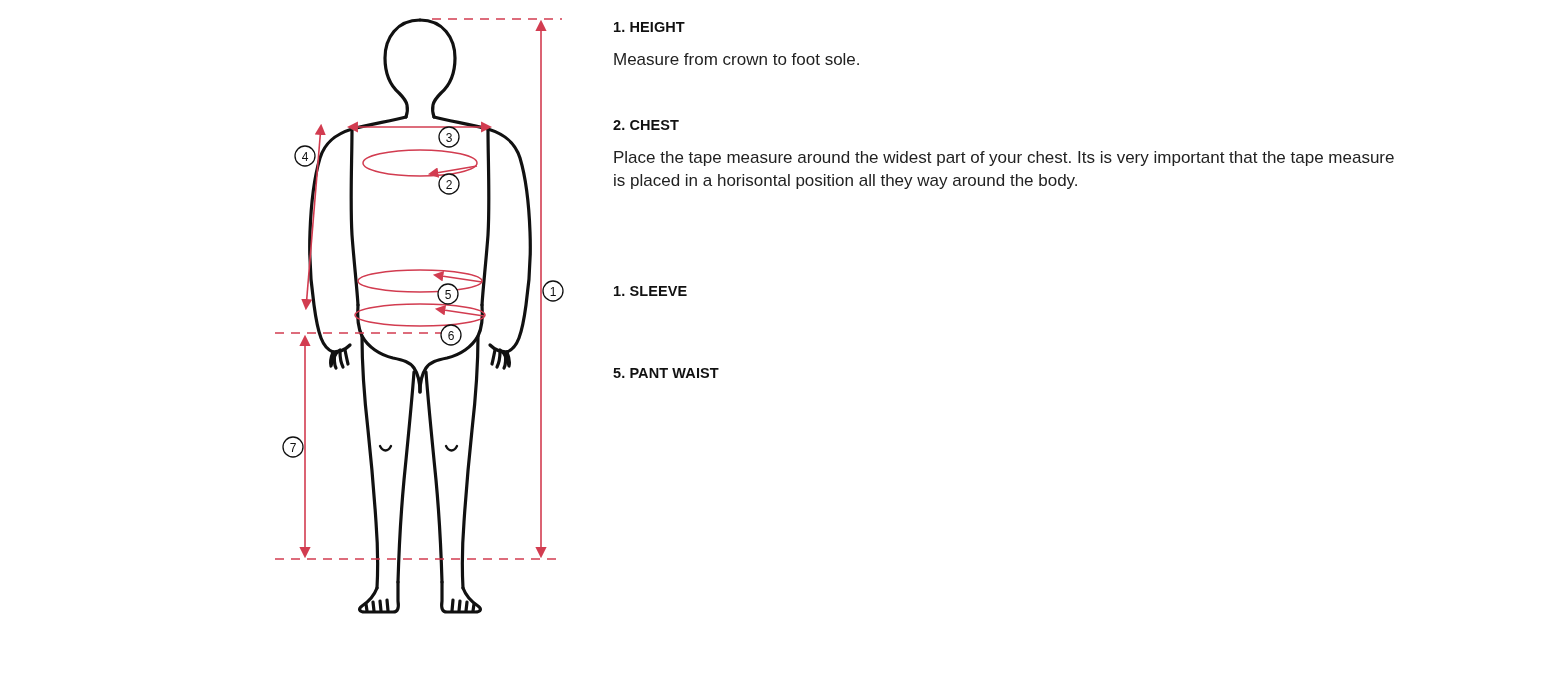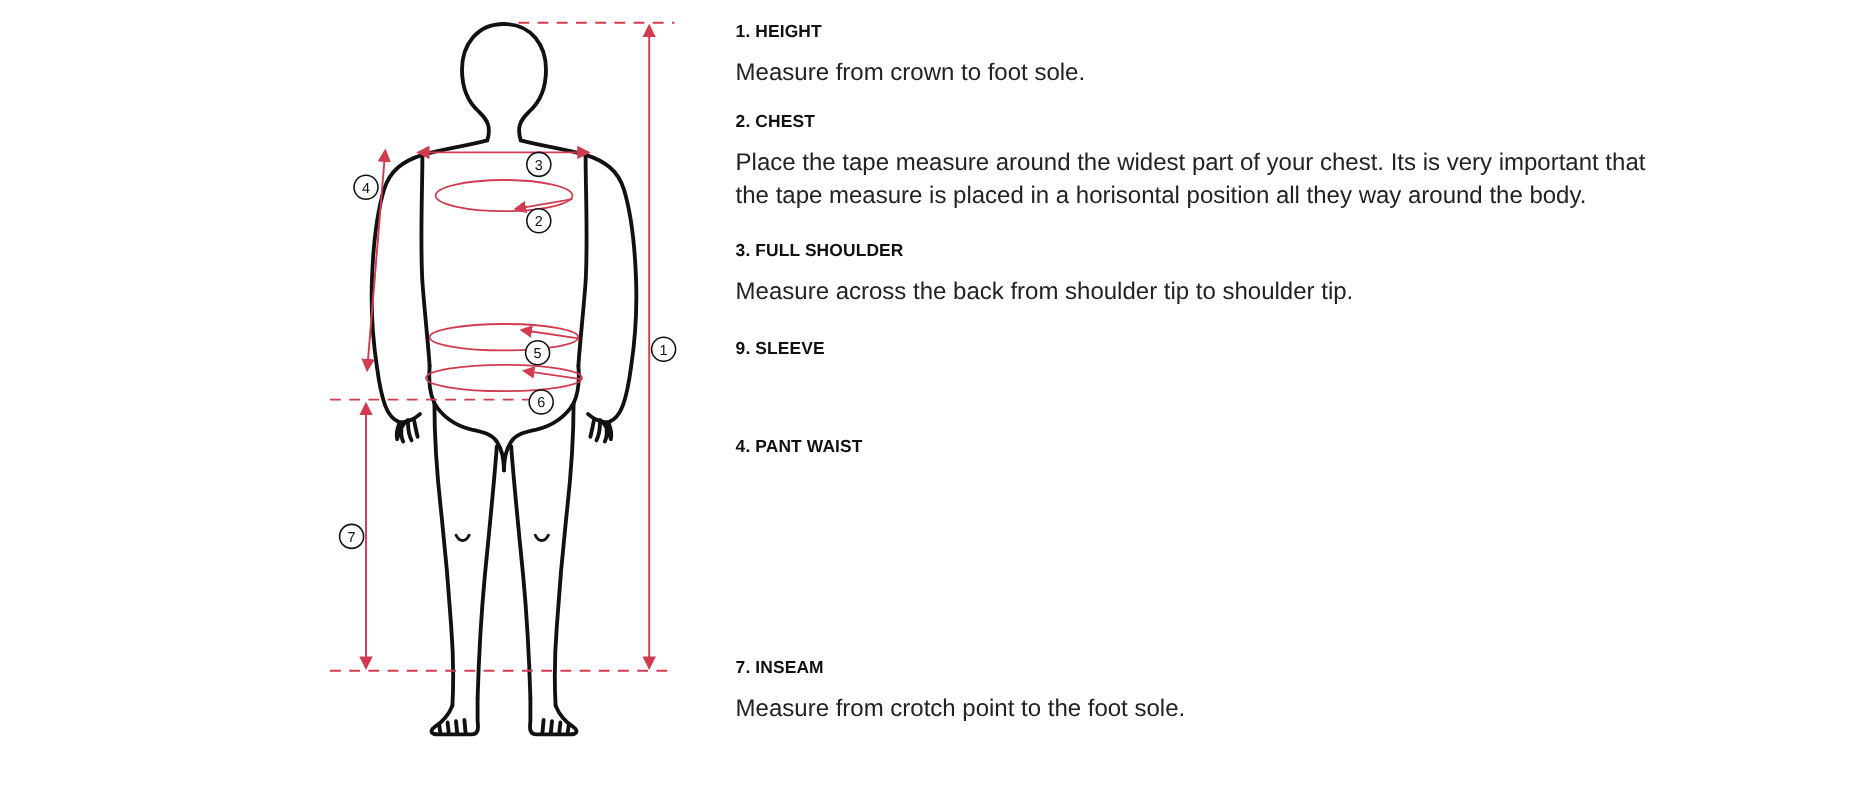--- a/index.html
+++ b/index.html
@@ -50,21 +50,21 @@
   }
   .instr-title {
     font-size: 14.5px;
     font-weight: bold;
     letter-spacing: 0.1px;
     color: #111111;
     margin: 0 0 12px 0;
     line-height: 1.1;
   }
   .instr-body {
-    font-size: 20px;
+    font-size: 17px;
     font-weight: 400;
     color: #222222;
     line-height: 1.36;
     margin: 0;
     max-width: 790px;
   }
 </style>
 </head>
 <body>
 
@@ -243,38 +243,30 @@
     </svg>
   </div>
 
   <div id="instructions">
 
     <div class="instr-item" style="top:20px">
       <p class="instr-title">1. HEIGHT</p>
       <p class="instr-body">Measure from crown to foot sole.</p>
     </div>
 
-    <div class="instr-item" style="top:95px">
+    <div class="instr-item" style="top:118px">
       <p class="instr-title">2. CHEST</p>
       <p class="instr-body">Place the tape measure around the widest part of your chest. Its is very important that the tape measure is placed in a horisontal position all they way around the body.</p>
     </div>
 
-    <div class="instr-item" style="top:202px">
-      <p class="instr-title">3. FULL SHOULDER</p>
-      <p class="instr-body">Measure across the back from shoulder tip to shoulder tip.</p>
-    </div>
 
     <div class="instr-item" style="top:284px">
-      <p class="instr-title">9. SLEEVE</p>
+      <p class="instr-title">1. SLEEVE</p>
     </div>
 
     <div class="instr-item" style="top:366px">
-      <p class="instr-title">4. PANT WAIST</p>
-    </div>
-
-
-    <div class="instr-item" style="top:550px">
-      <p class="instr-title">7. INSEAM</p>
-      <p class="instr-body">Measure from crotch point to the foot sole.</p>
-    </div>
+      <p class="instr-title">5. PANT WAIST</p>
+    </div>
+
+
 
   </div>
 </div>
 
 </body></html>

